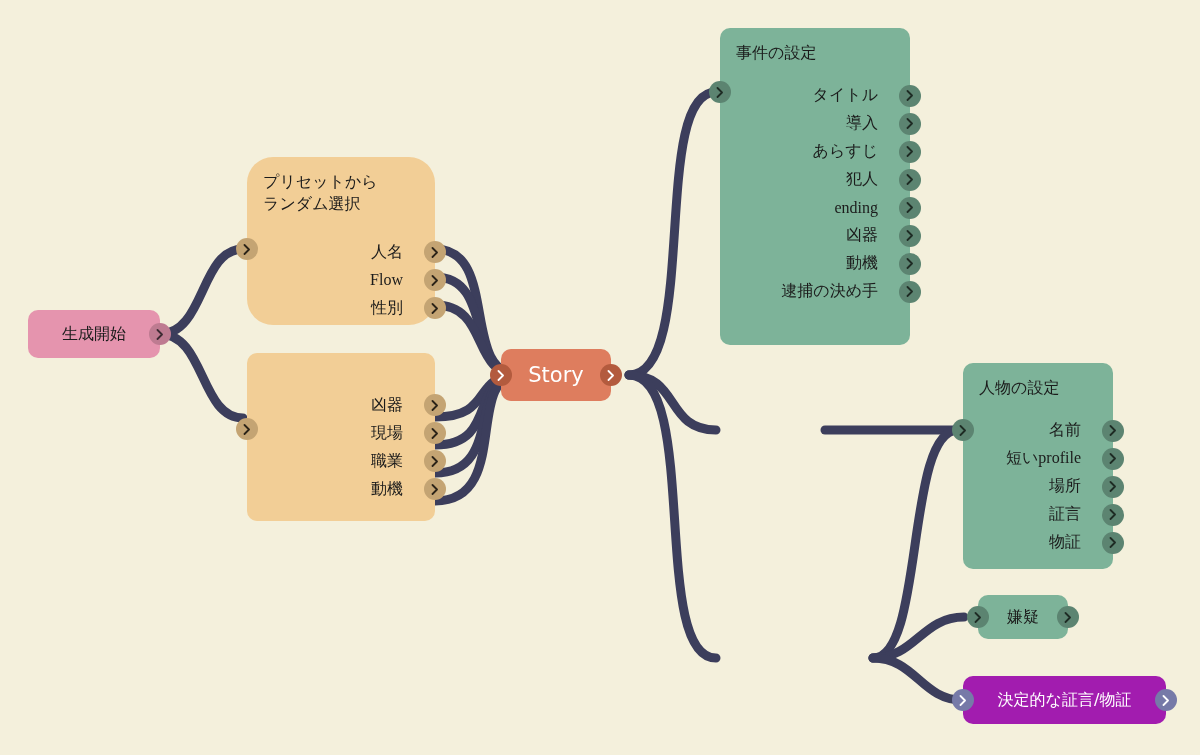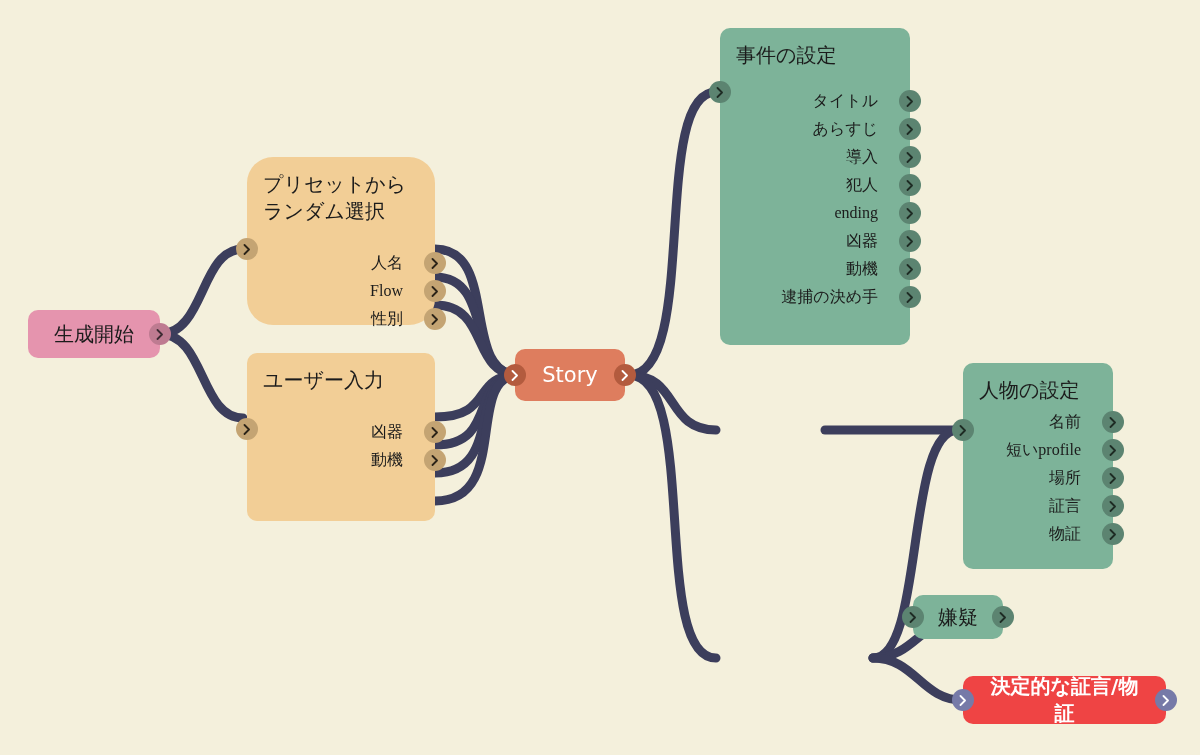--- a/index.html
+++ b/index.html
@@ -23,21 +23,21 @@
     height: 755px;
     pointer-events: none;
   }
   .node {
     position: absolute;
     box-sizing: border-box;
     border-radius: 10px;
     padding: 14px 16px 14px 16px;
   }
   .node-title {
-    font-size: 20px;
+    font-size: 16px;
     line-height: 1.35;
     color: #1b1b1b;
     white-space: pre-line;
   }
   .node.inline-node {
     display: flex;
     align-items: center;
     justify-content: center;
     padding: 0 18px;
   }
@@ -85,21 +85,21 @@
   .theme-orange .port-dot svg path { stroke: #2b2318; }
 
   .theme-red       { background: #DE7D5E; }
   .theme-red .port-dot     { background: #B35B3E; }
   .theme-red .port-dot svg path { stroke: #ffffff; }
 
   .theme-green     { background: #7DB399; }
   .theme-green .port-dot   { background: #5C8471; }
   .theme-green .port-dot svg path { stroke: #1e2b24; }
 
-  .theme-dark      { background: #ef4444; font-weight: bold; }
+  .theme-dark      { background: #a21caf; }
   .theme-dark .port-dot    { background: #767AA8; }
   .theme-dark .port-dot svg path { stroke: #ffffff; }
 
   .theme-red .node-title { color: #ffffff; }
   .theme-dark .node-title { color: #ffffff; }
 </style>
 </head>
 <body>
 
 <div id="canvas">
@@ -173,24 +173,39 @@
       </div>
     </div>
     <span class="port-dot" style="left:-11px; top:81px;">
       <svg width="8" height="11" viewBox="0 0 8 11">
           <path d="M1.5,1 L6,5.5 L1.5,10" stroke-width="1.8" fill="none" stroke-linecap="round" stroke-linejoin="round"></path>
         </svg>
     </span>
   </div>
 
   <div class="node theme-orange" style="left:247px; top:353px; width:188px; height:168px;">
-    <div class="node-title">ユーザー入力</div>
     <div class="ports" style="margin-top:24px;">
       <div class="port-row">
         <span class="port-label">凶器</span>
+        <span class="port-dot" style="right:-27px;">
+          <svg width="8" height="11" viewBox="0 0 8 11">
+              <path d="M1.5,1 L6,5.5 L1.5,10" stroke-width="1.8" fill="none" stroke-linecap="round" stroke-linejoin="round"></path>
+            </svg>
+        </span>
+      </div>
+      <div class="port-row">
+        <span class="port-label">現場</span>
+        <span class="port-dot" style="right:-27px;">
+          <svg width="8" height="11" viewBox="0 0 8 11">
+              <path d="M1.5,1 L6,5.5 L1.5,10" stroke-width="1.8" fill="none" stroke-linecap="round" stroke-linejoin="round"></path>
+            </svg>
+        </span>
+      </div>
+      <div class="port-row">
+        <span class="port-label">職業</span>
         <span class="port-dot" style="right:-27px;">
           <svg width="8" height="11" viewBox="0 0 8 11">
               <path d="M1.5,1 L6,5.5 L1.5,10" stroke-width="1.8" fill="none" stroke-linecap="round" stroke-linejoin="round"></path>
             </svg>
         </span>
       </div>
       <div class="port-row">
         <span class="port-label">動機</span>
         <span class="port-dot" style="right:-27px;">
           <svg width="8" height="11" viewBox="0 0 8 11">
@@ -199,21 +214,21 @@
         </span>
       </div>
     </div>
     <span class="port-dot" style="left:-11px; top:65px;">
       <svg width="8" height="11" viewBox="0 0 8 11">
           <path d="M1.5,1 L6,5.5 L1.5,10" stroke-width="1.8" fill="none" stroke-linecap="round" stroke-linejoin="round"></path>
         </svg>
     </span>
   </div>
 
-  <div class="node inline-node theme-red" style="left:515px; top:349px; width:110px; height:52px;">
+  <div class="node inline-node theme-red" style="left:501px; top:349px; width:110px; height:52px;">
     <span class="node-title" style="font-size:21px;">Story</span>
     <span class="port-dot" style="left:-11px; top:15px;">
       <svg width="8" height="11" viewBox="0 0 8 11">
           <path d="M1.5,1 L6,5.5 L1.5,10" stroke-width="1.8" fill="none" stroke-linecap="round" stroke-linejoin="round"></path>
         </svg>
     </span>
     <span class="port-dot" style="right:-11px; top:15px;">
       <svg width="8" height="11" viewBox="0 0 8 11">
           <path d="M1.5,1 L6,5.5 L1.5,10" stroke-width="1.8" fill="none" stroke-linecap="round" stroke-linejoin="round"></path>
         </svg>
@@ -225,29 +240,29 @@
     <div class="ports" style="margin-top:18px;">
       <div class="port-row">
         <span class="port-label">タイトル</span>
         <span class="port-dot" style="right:-27px;">
           <svg width="8" height="11" viewBox="0 0 8 11">
               <path d="M1.5,1 L6,5.5 L1.5,10" stroke-width="1.8" fill="none" stroke-linecap="round" stroke-linejoin="round"></path>
             </svg>
         </span>
       </div>
       <div class="port-row">
+        <span class="port-label">導入</span>
+        <span class="port-dot" style="right:-27px;">
+          <svg width="8" height="11" viewBox="0 0 8 11">
+              <path d="M1.5,1 L6,5.5 L1.5,10" stroke-width="1.8" fill="none" stroke-linecap="round" stroke-linejoin="round"></path>
+            </svg>
+        </span>
+      </div>
+      <div class="port-row">
         <span class="port-label">あらすじ</span>
-        <span class="port-dot" style="right:-27px;">
-          <svg width="8" height="11" viewBox="0 0 8 11">
-              <path d="M1.5,1 L6,5.5 L1.5,10" stroke-width="1.8" fill="none" stroke-linecap="round" stroke-linejoin="round"></path>
-            </svg>
-        </span>
-      </div>
-      <div class="port-row">
-        <span class="port-label">導入</span>
         <span class="port-dot" style="right:-27px;">
           <svg width="8" height="11" viewBox="0 0 8 11">
               <path d="M1.5,1 L6,5.5 L1.5,10" stroke-width="1.8" fill="none" stroke-linecap="round" stroke-linejoin="round"></path>
             </svg>
         </span>
       </div>
       <div class="port-row">
         <span class="port-label">犯人</span>
         <span class="port-dot" style="right:-27px;">
           <svg width="8" height="11" viewBox="0 0 8 11">
@@ -291,21 +306,21 @@
     <span class="port-dot" style="left:-11px; top:53px;">
       <svg width="8" height="11" viewBox="0 0 8 11">
           <path d="M1.5,1 L6,5.5 L1.5,10" stroke-width="1.8" fill="none" stroke-linecap="round" stroke-linejoin="round"></path>
         </svg>
     </span>
   </div>
 
 
   <div class="node theme-green" style="left:963px; top:363px; width:150px; height:206px;">
     <div class="node-title">人物の設定</div>
-    <div class="ports" style="margin-top:4px;">
+    <div class="ports" style="margin-top:18px;">
       <div class="port-row">
         <span class="port-label">名前</span>
         <span class="port-dot" style="right:-27px;">
           <svg width="8" height="11" viewBox="0 0 8 11">
               <path d="M1.5,1 L6,5.5 L1.5,10" stroke-width="1.8" fill="none" stroke-linecap="round" stroke-linejoin="round"></path>
             </svg>
         </span>
       </div>
       <div class="port-row">
         <span class="port-label">短いprofile</span>
@@ -341,21 +356,21 @@
       </div>
     </div>
     <span class="port-dot" style="left:-11px; top:56px;">
       <svg width="8" height="11" viewBox="0 0 8 11">
           <path d="M1.5,1 L6,5.5 L1.5,10" stroke-width="1.8" fill="none" stroke-linecap="round" stroke-linejoin="round"></path>
         </svg>
     </span>
   </div>
 
 
-  <div class="node inline-node theme-green" style="left:913px; top:595px; width:90px; height:44px;">
+  <div class="node inline-node theme-green" style="left:978px; top:595px; width:90px; height:44px;">
     <span class="node-title">嫌疑</span>
     <span class="port-dot" style="left:-11px; top:11px;">
       <svg width="8" height="11" viewBox="0 0 8 11">
           <path d="M1.5,1 L6,5.5 L1.5,10" stroke-width="1.8" fill="none" stroke-linecap="round" stroke-linejoin="round"></path>
         </svg>
     </span>
     <span class="port-dot" style="right:-11px; top:11px;">
       <svg width="8" height="11" viewBox="0 0 8 11">
           <path d="M1.5,1 L6,5.5 L1.5,10" stroke-width="1.8" fill="none" stroke-linecap="round" stroke-linejoin="round"></path>
         </svg>

